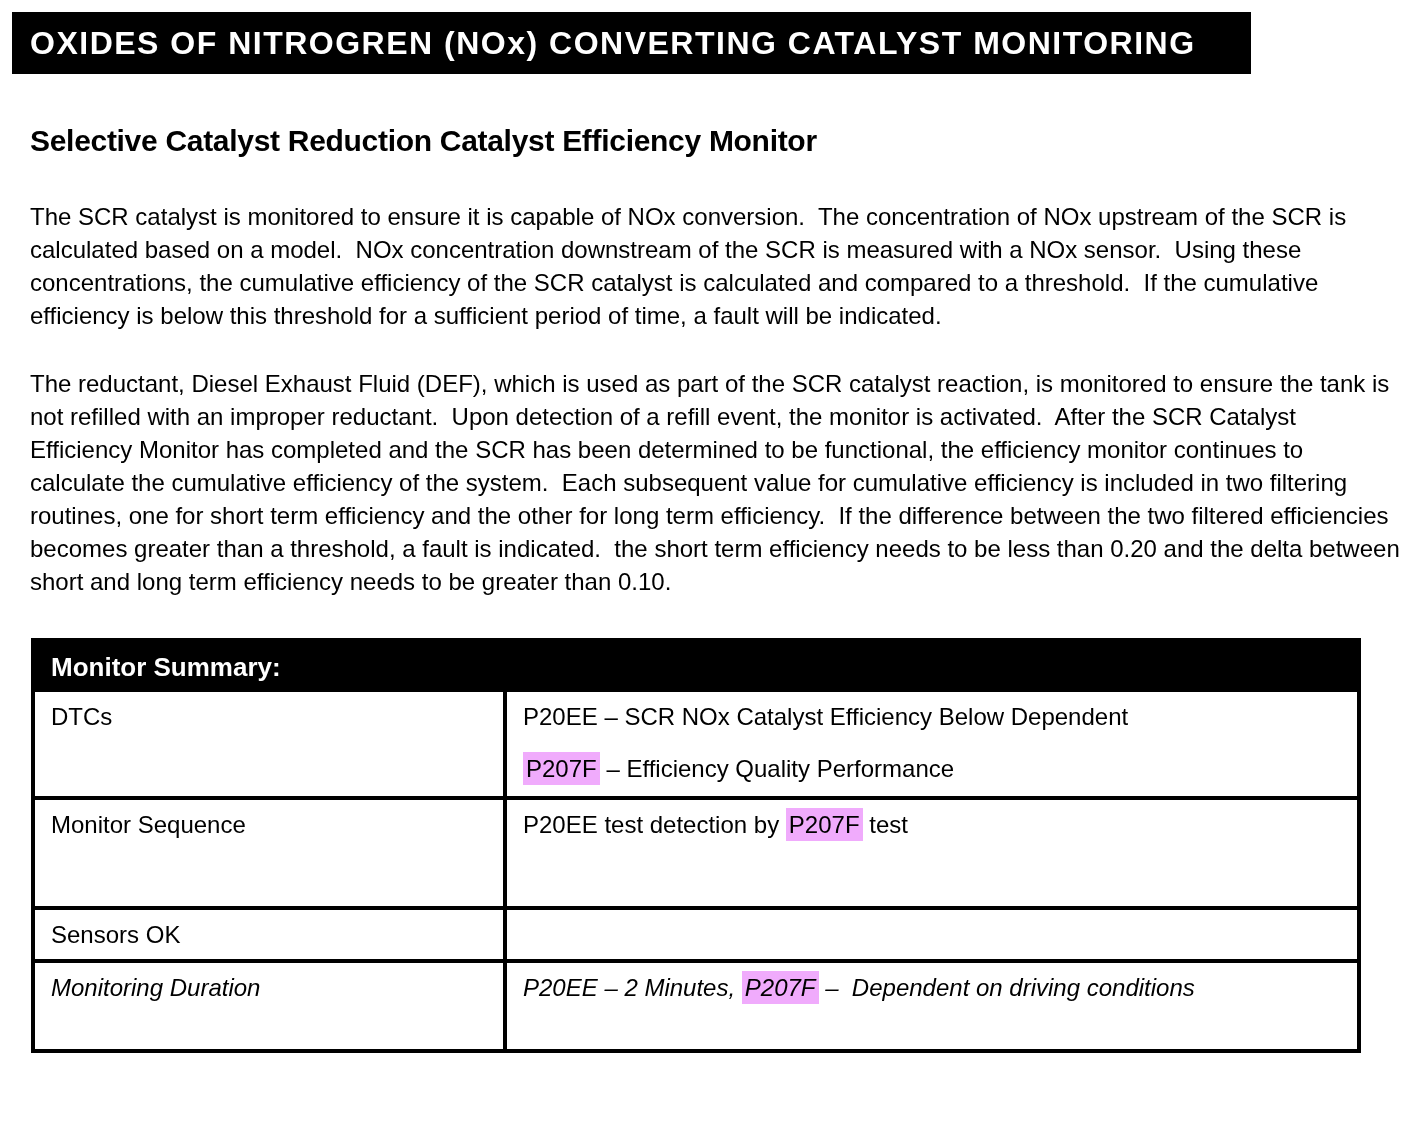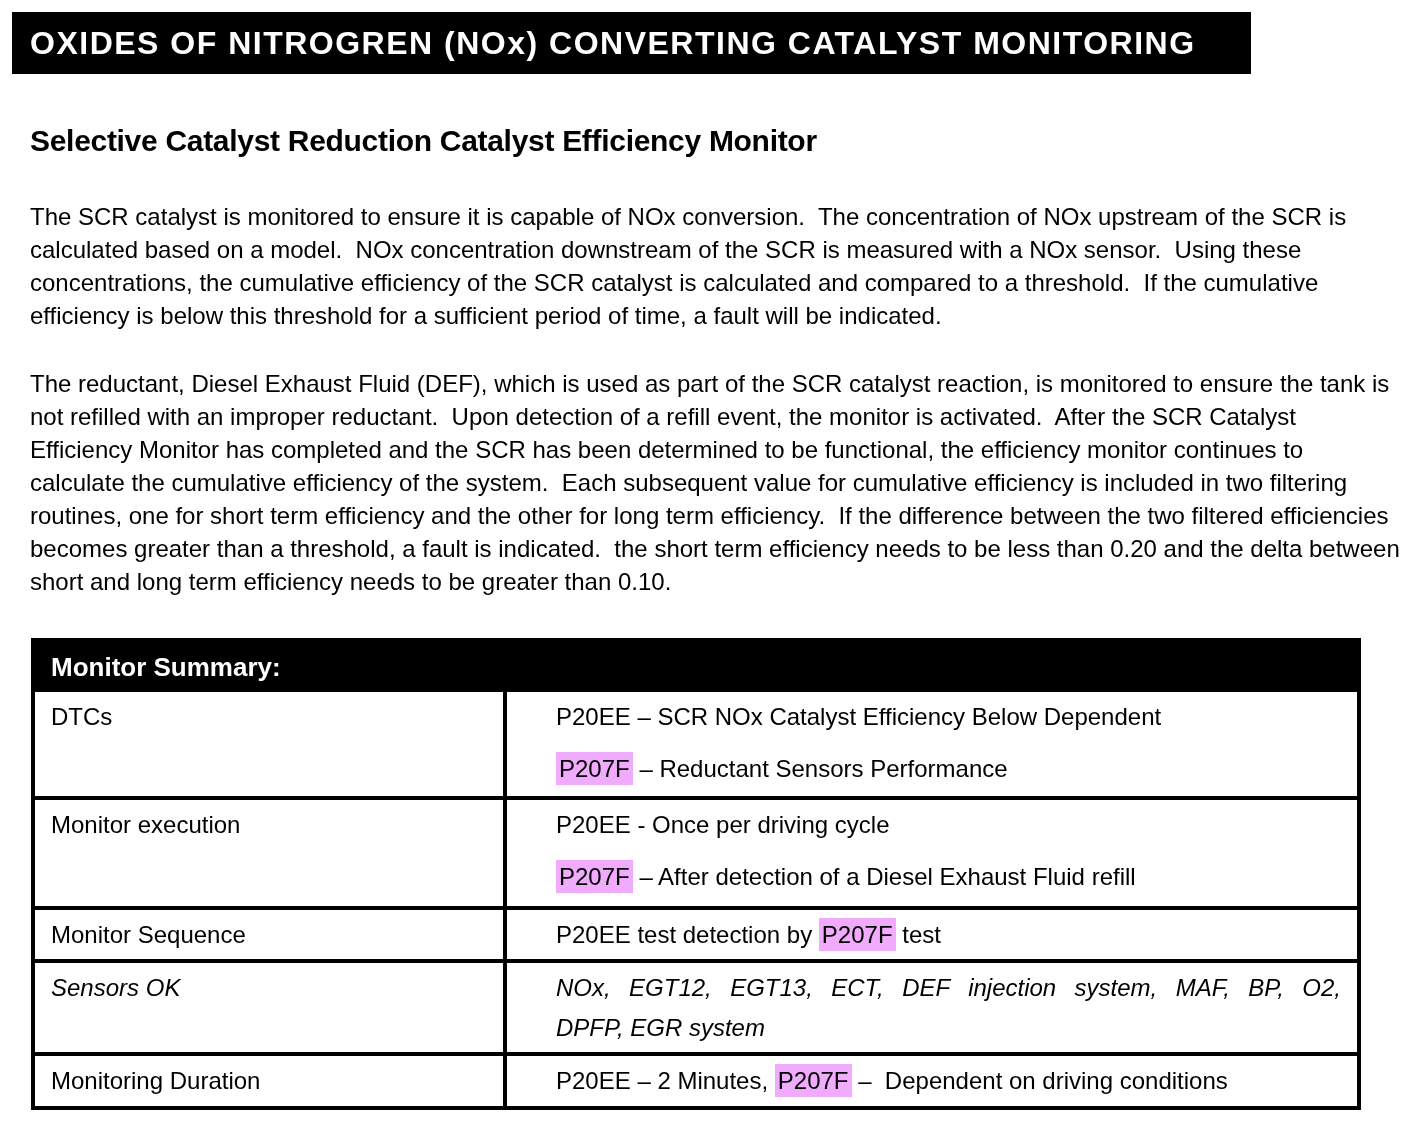--- a/index.html
+++ b/index.html
@@ -40,21 +40,20 @@
     height:50px; background:#000000; color:#ffffff;
     display:flex; align-items:center;
     padding-left:16px;
     font-size:26px; font-weight:bold;
   }
   .t-row {
     display:grid;
     grid-template-columns:472px 1fr;
     border-top:4px solid #000000;
     box-sizing:border-box;
-    gap:33px;
   }
   .table-rows > .t-row:nth-child(1) { border-top:none; min-height:104px; }
   .table-rows > .t-row:nth-child(2) { min-height:110px; }
   .table-rows > .t-row:nth-child(3) { min-height:48px; }
   .table-rows > .t-row:nth-child(4) { min-height:90px;font-style:italic; }
   .table-rows > .t-row:nth-child(5) { min-height:54px; }
   .cell {
     padding:8px 16px;
     font-size:24px; line-height:33px;
     box-sizing:border-box;
@@ -82,42 +81,31 @@
 
   <div class="summary-table">
     <div class="table-header">
       <span>Monitor Summary:</span>
     </div>
     <div class="table-rows">
         <div class="t-row">
           <div class="cell cell-label">DTCs</div>
           <div class="cell cell-content">
             <div class="cell-line"><span>P20EE – SCR NOx Catalyst Efficiency Below Dependent</span></div>
-            <div class="cell-line para-gap"><span class="hl">P207F</span><span> – Reductant Sensors Performance</span></div>
-          </div>
-        </div>
-        <div class="t-row">
-          <div class="cell cell-label">Monitor execution</div>
-          <div class="cell cell-content">
-            <div class="cell-line"><span>P20EE - Once per driving cycle</span></div>
-            <div class="cell-line para-gap"><span class="hl">P207F</span><span> – After detection of a Diesel Exhaust Fluid refill</span></div>
+            <div class="cell-line para-gap"><span class="hl">P207F</span><span> – Efficiency Quality Performance</span></div>
           </div>
         </div>
         <div class="t-row">
           <div class="cell cell-label">Monitor Sequence</div>
           <div class="cell cell-content">
             <div class="cell-line"><span>P20EE test detection by </span><span class="hl">P207F</span><span> test</span></div>
           </div>
         </div>
         <div class="t-row">
           <div class="cell cell-label">Sensors OK</div>
-          <div class="cell cell-content">
-            <div class="cell-line justify-line"><span>NOx, EGT12, EGT13, ECT, DEF injection system, MAF, BP, O2,</span></div>
-            <div class="cell-line"><span>DPFP, EGR system</span></div>
-          </div>
         </div>
         <div class="t-row">
           <div class="cell cell-label">Monitoring Duration</div>
           <div class="cell cell-content">
             <div class="cell-line"><span>P20EE – 2 Minutes, </span><span class="hl">P207F</span><span> –&nbsp; Dependent on driving conditions</span></div>
           </div>
         </div>
       </div>
   </div>
 

